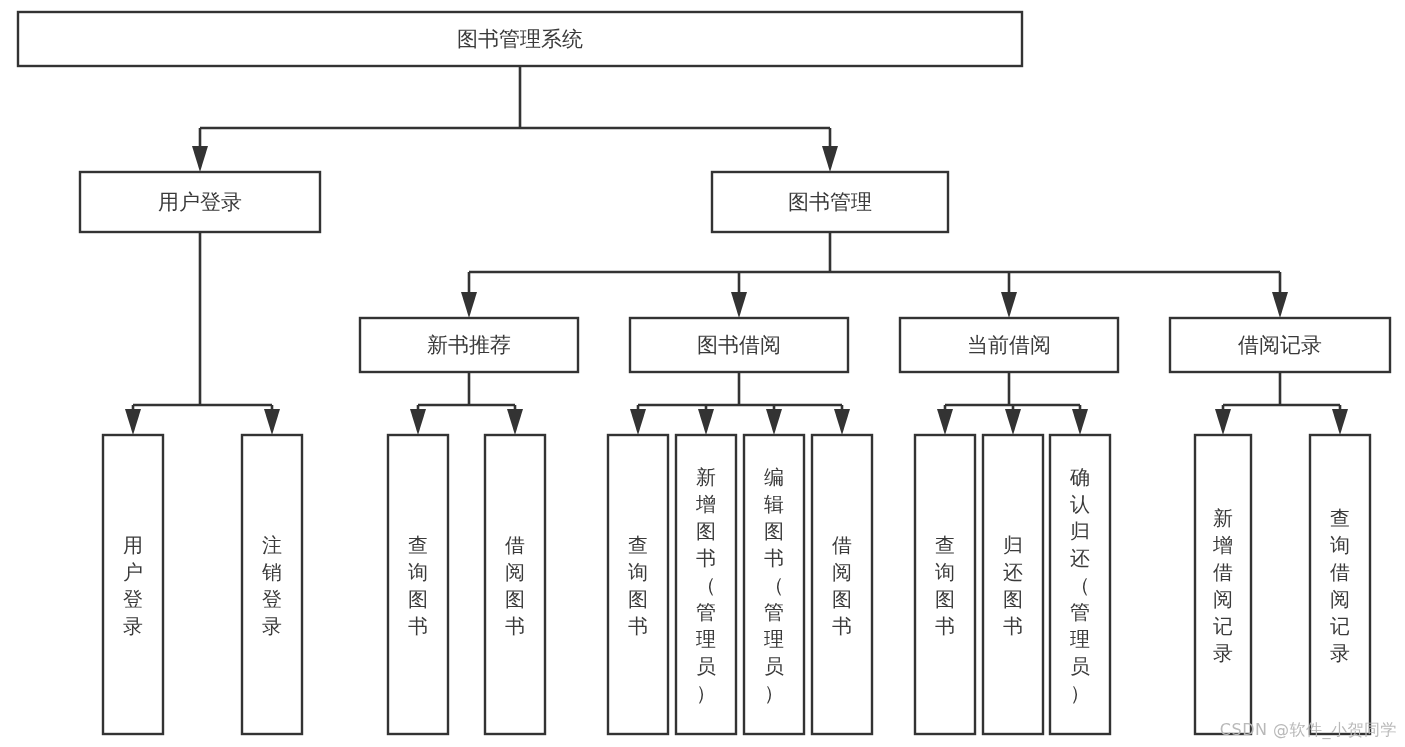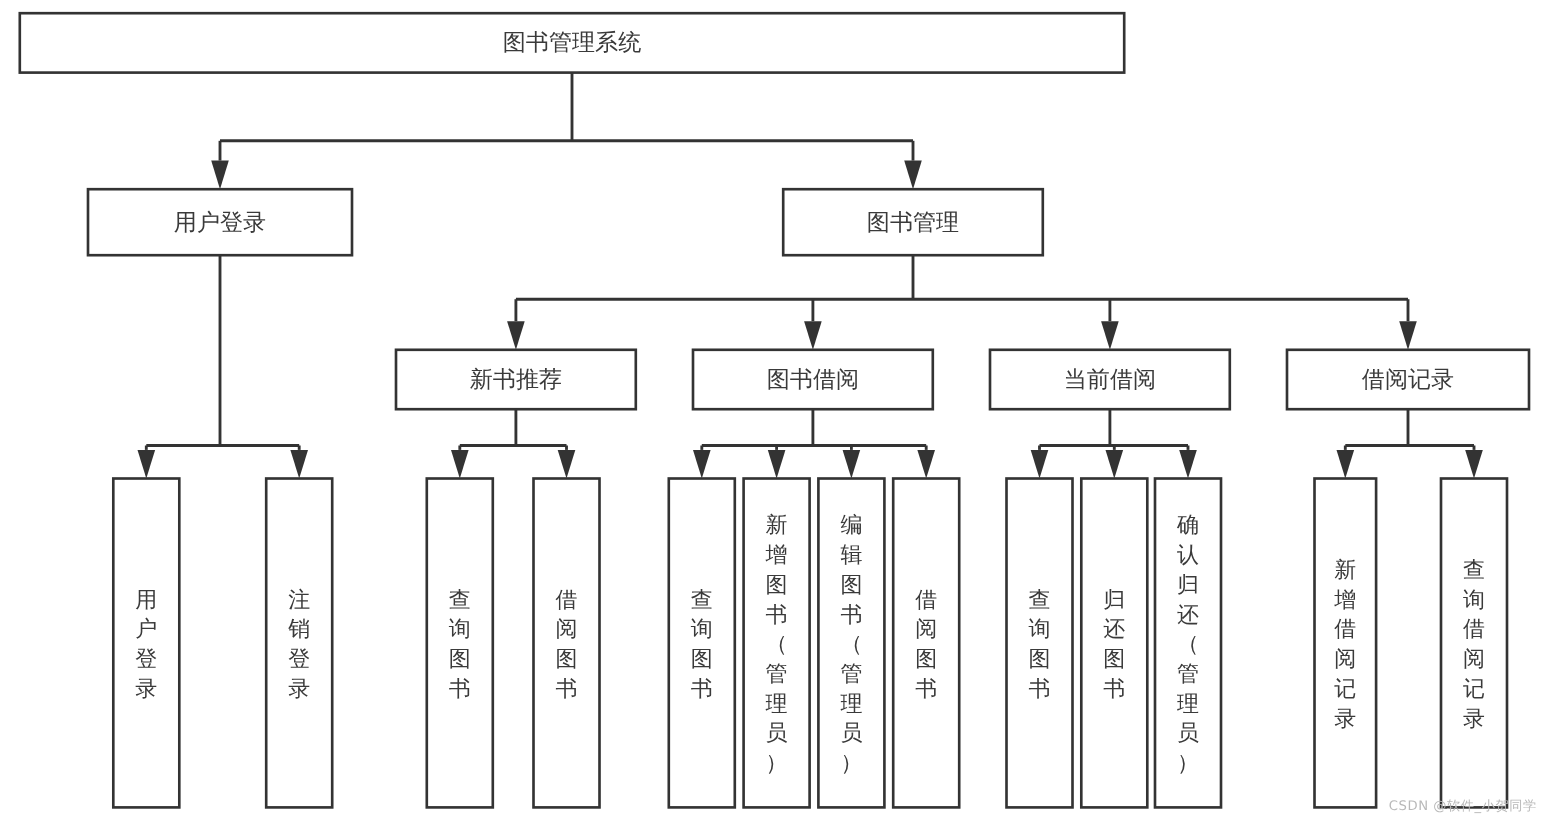--- a/index.html
+++ b/index.html
@@ -52,21 +52,21 @@
     font-family: "DejaVu Sans", "Liberation Sans", sans-serif;
     font-size: 20px;
     fill: #3a3a3a;
     text-anchor: middle;
   }
   .watermark {
     position: absolute;
     right: 8px;
     bottom: 6px;
     font-family: "DejaVu Sans", "Liberation Sans", sans-serif;
-    font-size: 12px;
+    font-size: 16px;
     color: #b9b9b9;
     white-space: nowrap;
     letter-spacing: 0.5px;
   }
 </style>
 </head>
 <body>
 
 <div id="diagram-root">
   <svg class="flowchart" viewBox="0 0 1405 747">

